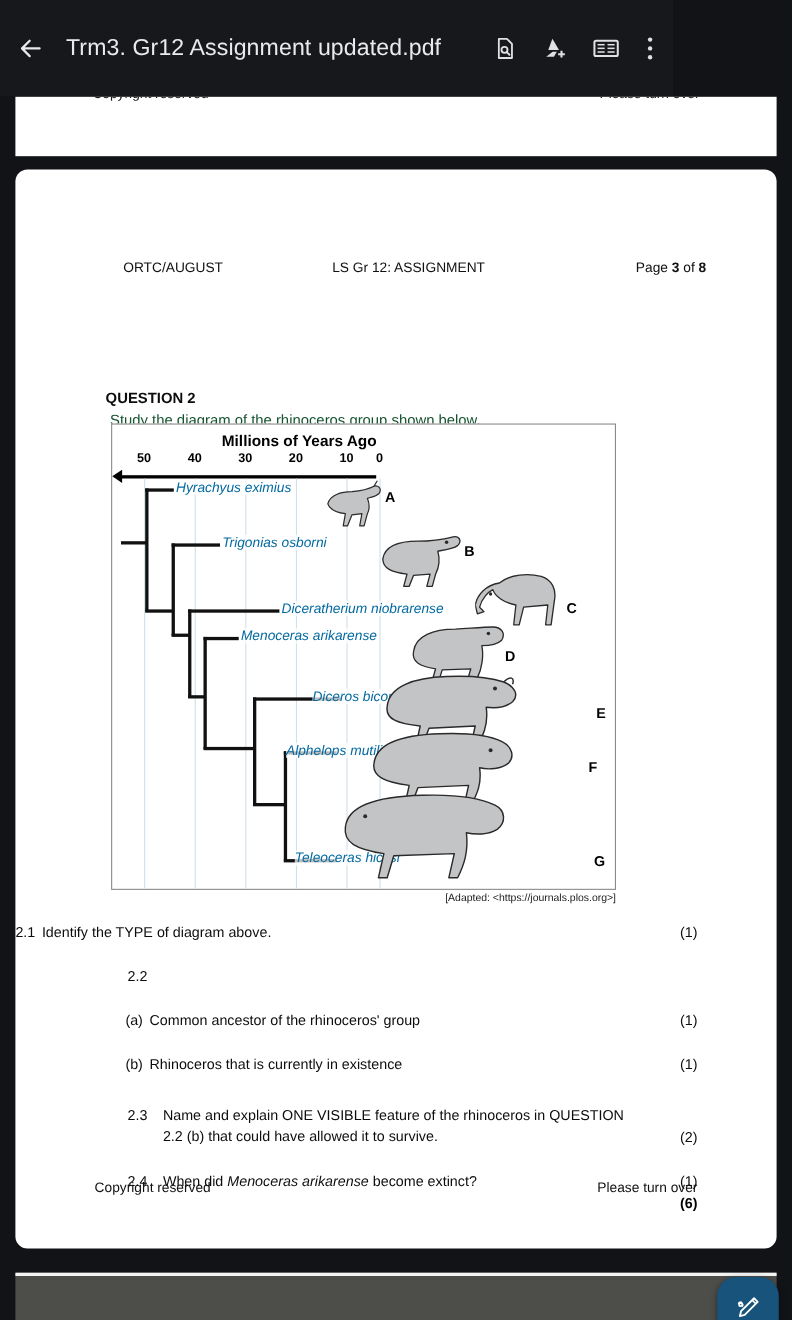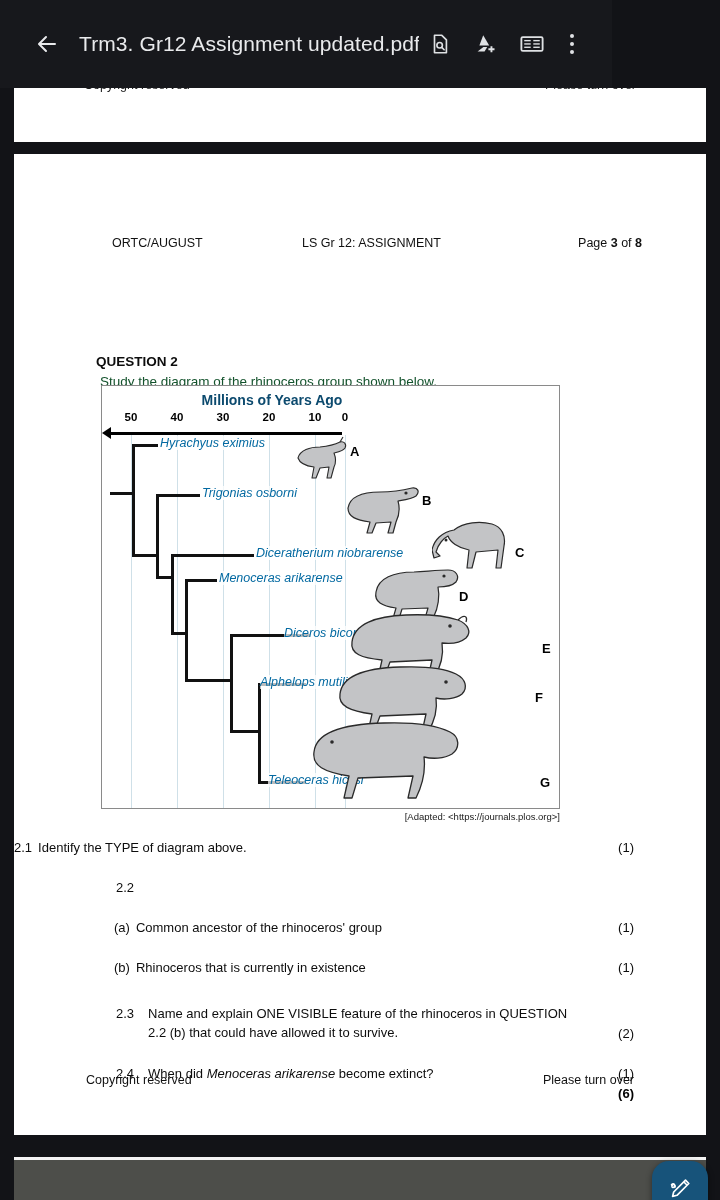--- a/index.html
+++ b/index.html
@@ -7,21 +7,21 @@
     width: 720px; height: 1200px;
     background: #121317;
     font-family: "Liberation Sans", sans-serif;
     overflow: hidden;
   }
   #app { position: relative; width: 720px; height: 1200px; background: #121317; }
 
   
   .appbar {
     position: absolute; left: 0; top: 0; width: 612px; height: 88px;
-    background: #17181c; display: flex; align-items: center; padding: 0 25px;
+    background: #17181c; display: flex; align-items: center; padding: 0 6px;
   }
   .back-btn {
     width: 44px; height: 44px; display: flex; align-items: center; justify-content: center;
     flex: 0 0 auto; cursor: pointer;
   }
   .appbar-title {
     color: #e9eaec; font-size: 21px; letter-spacing: .1px;
     margin-left: 10px; white-space: nowrap; overflow: hidden; flex: 1 1 auto;
   }
   .appbar-actions { display: flex; align-items: center; gap: 4px; flex: 0 0 auto; }
@@ -40,21 +40,21 @@
     background: #ffffff; overflow: hidden;
   }
   .frag-footer {
     position: absolute; left: 0; top: -10px; width: 692px;
     display: flex; justify-content: space-between; padding: 0 70px;
     font-size: 12.5px; color: #1d1d1d;
   }
 
   .page {
     position: absolute; left: 14px; top: 66px; width: 692px; height: 981px;
-    background: #ffffff; overflow: hidden;
+    background: #ffffff; overflow: hidden; border-radius: 11px;
   }
   .page-frag-bottom {
     position: absolute; left: 14px; top: 1069px; width: 692px; height: 44px;
     background: #4d4e4a; border-top: 3px solid #f4f4f4;
   }
 
   
   .doc-head {
     position: absolute; left: 0; top: 82px; width: 692px;
     display: flex; font-size: 12.5px; color: #111; padding: 0 64px 0 98px;
@@ -71,21 +71,21 @@
     position: absolute; left: 86px; top: 220px; font-size: 13.5px; color:#14532d;
   }
 
   
   .figure {
     position: absolute; left: 87px; top: 231px; width: 459px; height: 424px;
     border: 1px solid #8a8a8a; background:#fff; overflow:hidden;
   }
   .fig-title {
     position:absolute; left:0; top:6px; width: 340px; text-align:center;
-    font-size: 14px; font-weight: bold; color:#0c4a6e;
+    font-size: 14px; font-weight: bold; color:#000000;
   }
   .axis-ticks { position:absolute; left:0; top:25px; width: 340px; height:14px;font-weight:bold; }
   .axis-ticks span {
     position:absolute; transform: translateX(-50%);
     font-size: 11.5px; color:#000;
   }
   .axis-line {
     position:absolute; left: 4px; top: 46px; width: 236px; height: 3px; background:#000;
   }
   .axis-arrow {

